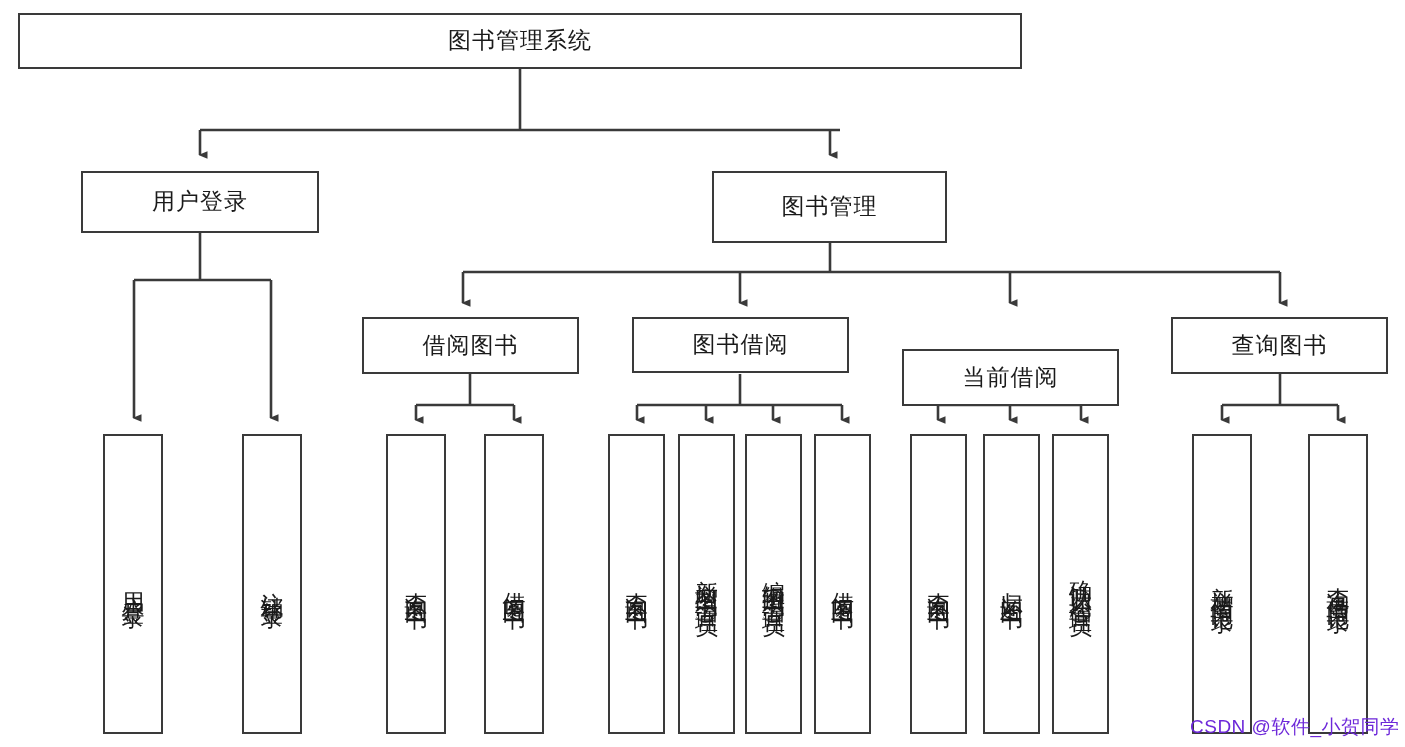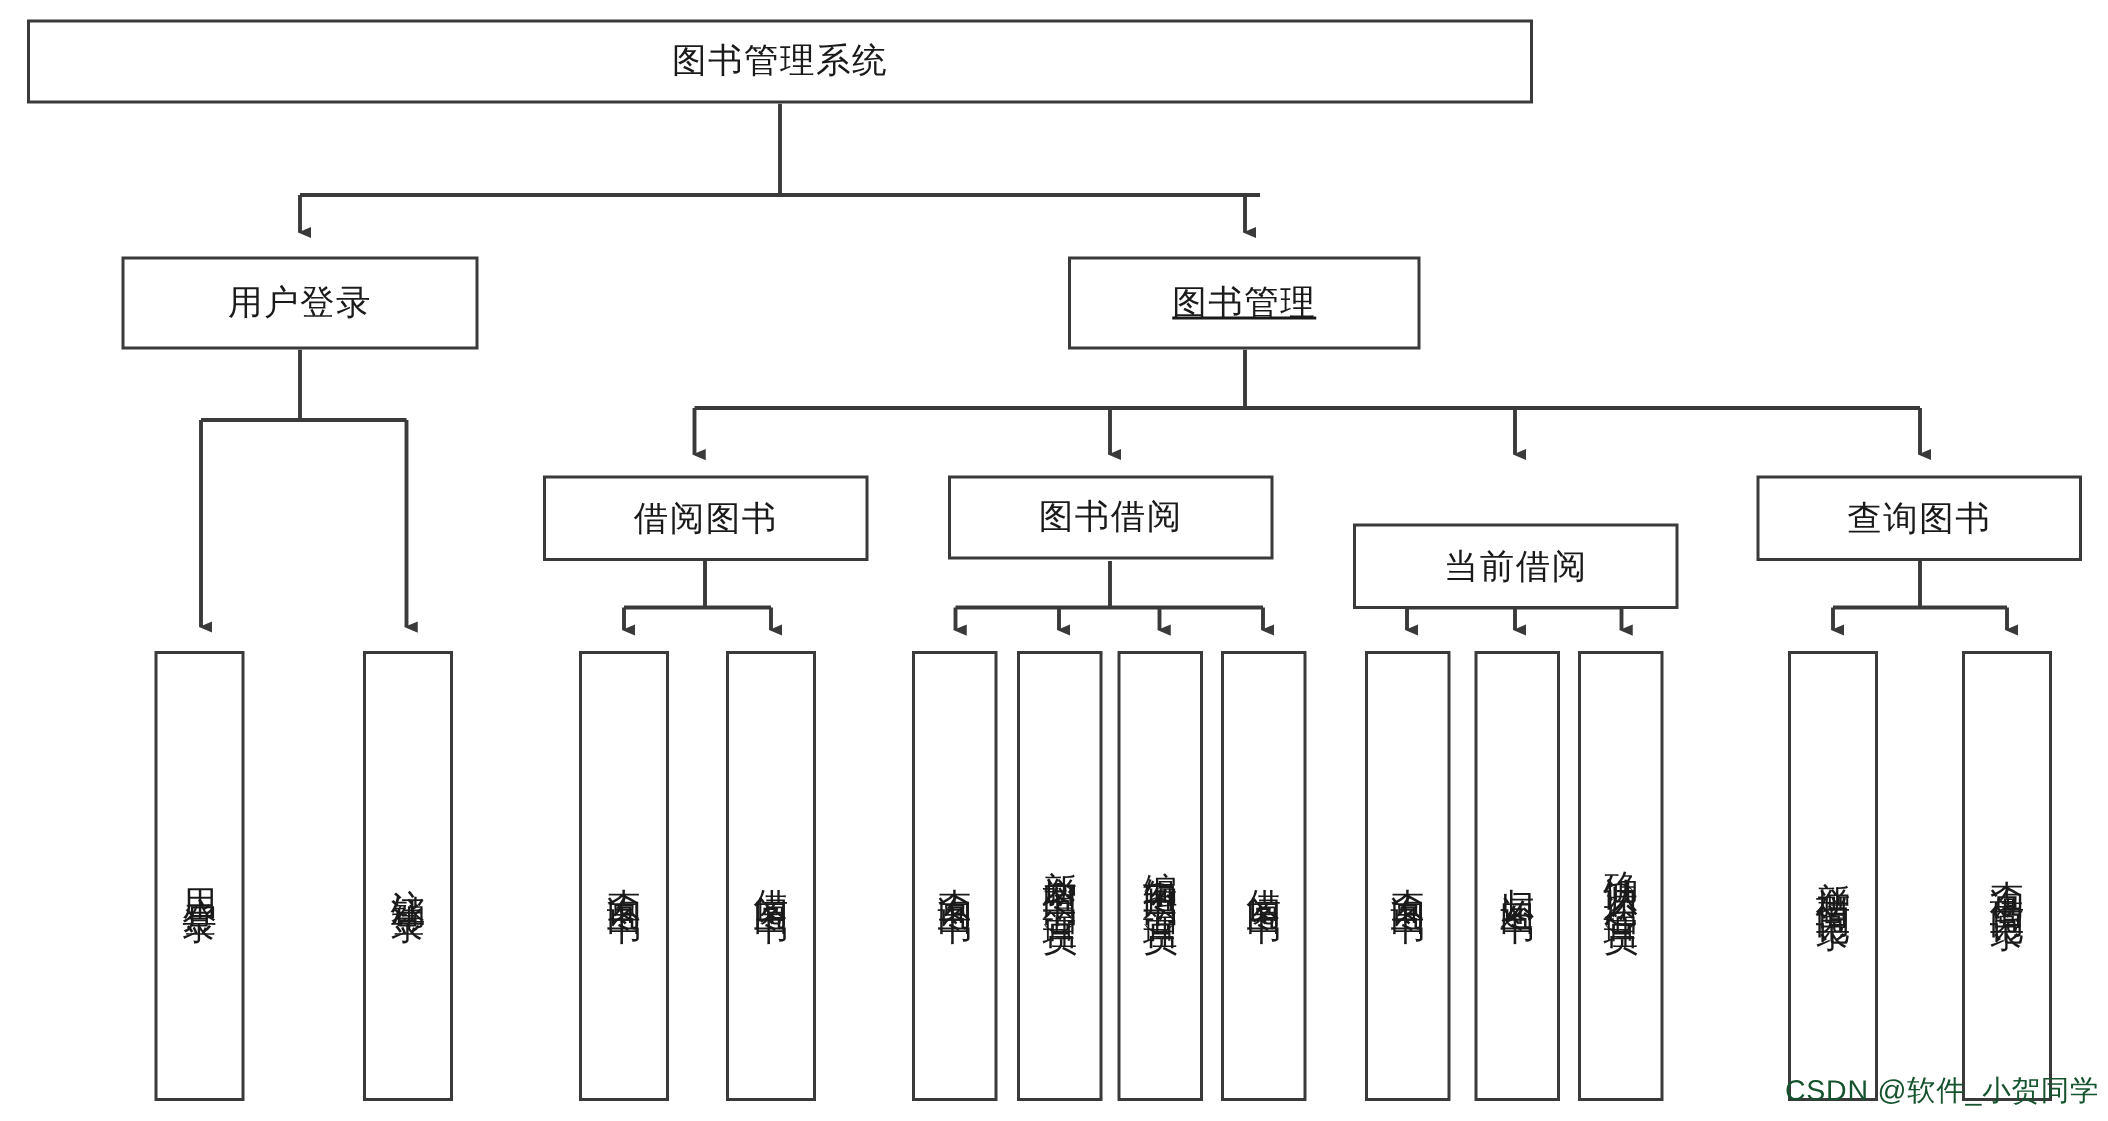--- a/index.html
+++ b/index.html
@@ -47,21 +47,21 @@
     letter-spacing: 5px;
     line-height: 1.0;
   }
   .node.vert .label {
     writing-mode: vertical-rl;
     text-orientation: upright;
     display: block;
   }
   .watermark {
     position: absolute;
-    color: #14532d;
+    color: #6d28d9;
     font-size: 19px;
     white-space: nowrap;
     letter-spacing: 0.5px;
     pointer-events: none;
   }
 </style>
 </head>
 <body>
 
 <div id="canvas">
@@ -117,21 +117,21 @@
     </g>
   </svg>
 
   <div class="node horiz" style="left:18px; top:13px; width:1004px; height:56px;">
     <span class="label">图书管理系统</span>
   </div>
 
   <div class="node horiz" style="left:81px; top:171px; width:238px; height:62px;">
     <span class="label">用户登录</span>
   </div>
-  <div class="node horiz" style="left:712px; top:171px; width:235px; height:62px;text-decoration:underline;">
+  <div class="node horiz" style="left:712px; top:171px; width:235px; height:72px;">
     <span class="label">图书管理</span>
   </div>
 
   <div class="node horiz" style="left:362px; top:317px; width:217px; height:57px;">
     <span class="label">借阅图书</span>
   </div>
   <div class="node horiz" style="left:632px; top:317px; width:217px; height:56px;">
     <span class="label">图书借阅</span>
   </div>
   <div class="node horiz" style="left:902px; top:317px; width:217px; height:57px;margin-top:32px;">

